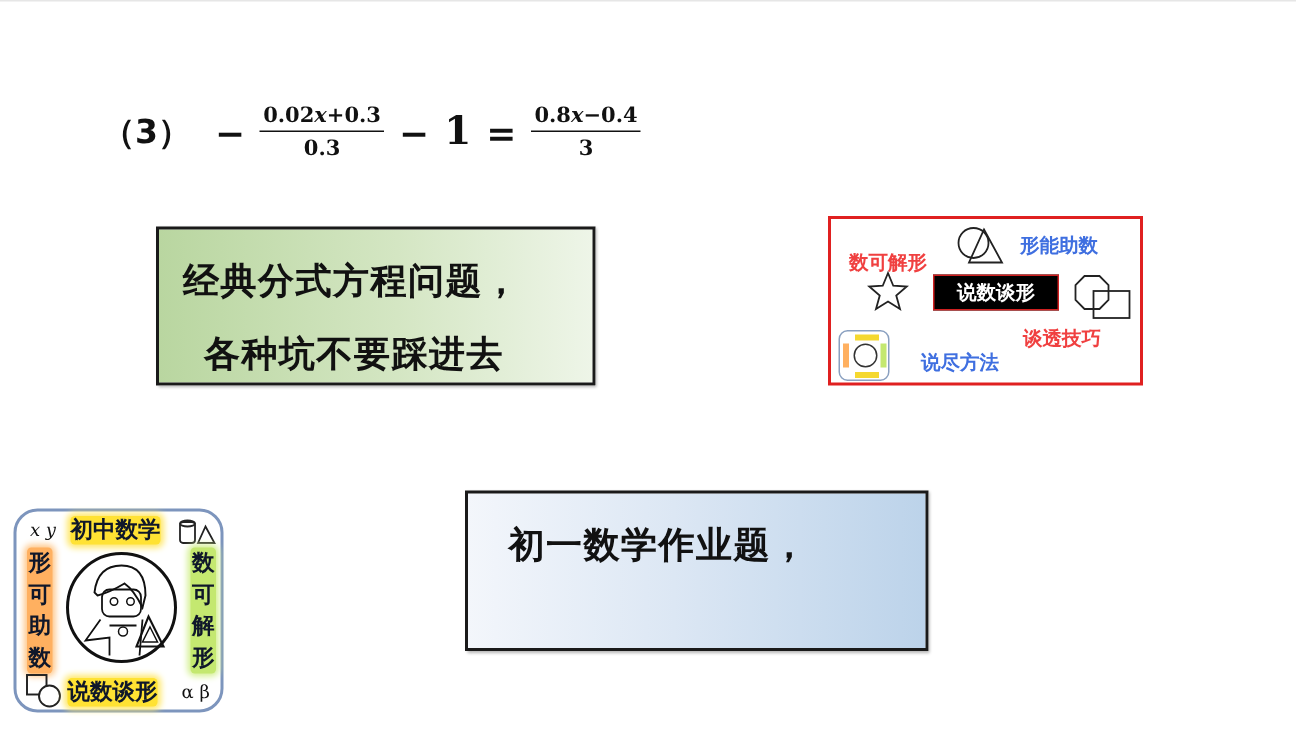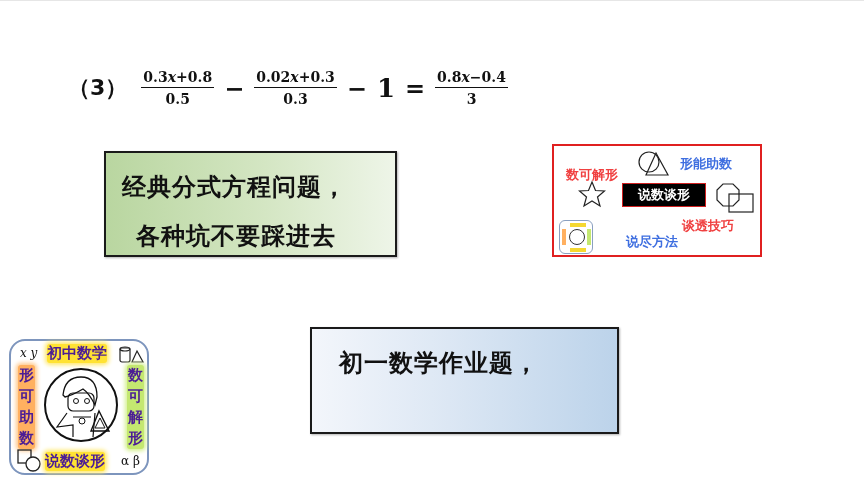--- a/index.html
+++ b/index.html
@@ -35,39 +35,35 @@
     .red { color: #f04040; }
     .blue { color: #3f6fe0; }
     .promo .center-label { position: absolute; left: 68px; top: 37px; width: 84px; height: 24px; background: #000; border: 1.5px solid #d02020; color: #fff; font-size: 13px; font-weight: bold; display: flex; align-items: center; justify-content: center; }
     .promo svg { position: absolute; }
     .mini-logo { position: absolute; left: 5px; top: 74px; width: 34px; height: 34px; border: 1.5px solid #8aa0c0; border-radius: 6px; background: #fff; }
     .mini-logo .ring { position: absolute; left: 9px; top: 8px; width: 16px; height: 16px; border: 1.5px solid #333; border-radius: 50%; }
     .mini-logo .bar { position: absolute; background: #f5d830; }
 
     
     .logo { position: absolute; left: 9px; top: 339px; width: 140px; height: 136px; border: 2px solid #7d95bd; border-radius: 16px; background: #fff; }
-    .logo .lt { position: absolute; font-size: 15px; font-weight: bold; color: #4c1d95; white-space: nowrap; }
+    .logo .lt { position: absolute; font-size: 15px; font-weight: bold; color: #0f172a; white-space: nowrap; }
     .hl-y { background: #ffe233; box-shadow: 0 0 4px 2px #ffe86a; border-radius: 3px; }
     .hl-o { background: #ffb060; box-shadow: 0 0 4px 2px #ffc788; border-radius: 3px; }
     .hl-g { background: #c4e870; box-shadow: 0 0 4px 2px #d4f090; border-radius: 3px; }
     .vert { display: flex; flex-direction: column; line-height: 21px; padding: 0 1px; }
     .logo .greek { position: absolute; font-family: "DejaVu Serif", serif; font-style: italic; font-size: 12px; color: #111; }
     .logo svg { position: absolute; }
   </style>
 </head>
 <body>
 
 <div class="top-line"></div>
 
 <div class="equation">
   <span class="eq-num">（3）</span>
-  <span class="frac">
-    <span class="num"><span>0.3</span><i>x</i><span>+0.8</span></span>
-    <span class="den">0.5</span>
-  </span>
   <span class="op">−</span>
   <span class="frac">
     <span class="num"><span>0.02</span><i>x</i><span>+0.3</span></span>
     <span class="den">0.3</span>
   </span>
   <span class="op">−</span>
   <span class="one">1</span>
   <span class="op">=</span>
   <span class="frac">
     <span class="num"><span>0.8</span><i>x</i><span>−0.4</span></span>
@@ -96,21 +92,21 @@
     <rect x="13" y="12" width="24" height="18" fill="none" stroke="#222" stroke-width="1.2"></rect>
   </svg>
   <span class="t red" style="left:128px; top:71px;text-align:right;">谈透技巧</span>
   <div class="mini-logo">
     <div class="bar" style="left:10px; top:2px; width:16px; height:4px;"></div>
     <div class="bar" style="left:10px; top:27px; width:16px; height:4px;"></div>
     <div class="bar" style="left:2px; top:8px; width:4px; height:16px; background:#ffb060;"></div>
     <div class="bar" style="left:27px; top:8px; width:4px; height:16px; background:#c4e870;"></div>
     <div class="ring"></div>
   </div>
-  <span class="t blue" style="left:72px; top:87px;">说尽方法</span>
+  <span class="t blue" style="left:60px; top:87px;">说尽方法</span>
 </div>
 
 <div class="box-blue">
   <div class="l1">初一数学作业题，</div>
 </div>
 
 <div class="logo">
   <span class="greek" style="left:9px; top:5px;">x y</span>
   <span class="lt hl-y" style="left:36px; top:3px;">初中数学</span>
   <svg style="left:108px; top:4px;" width="26" height="20">

